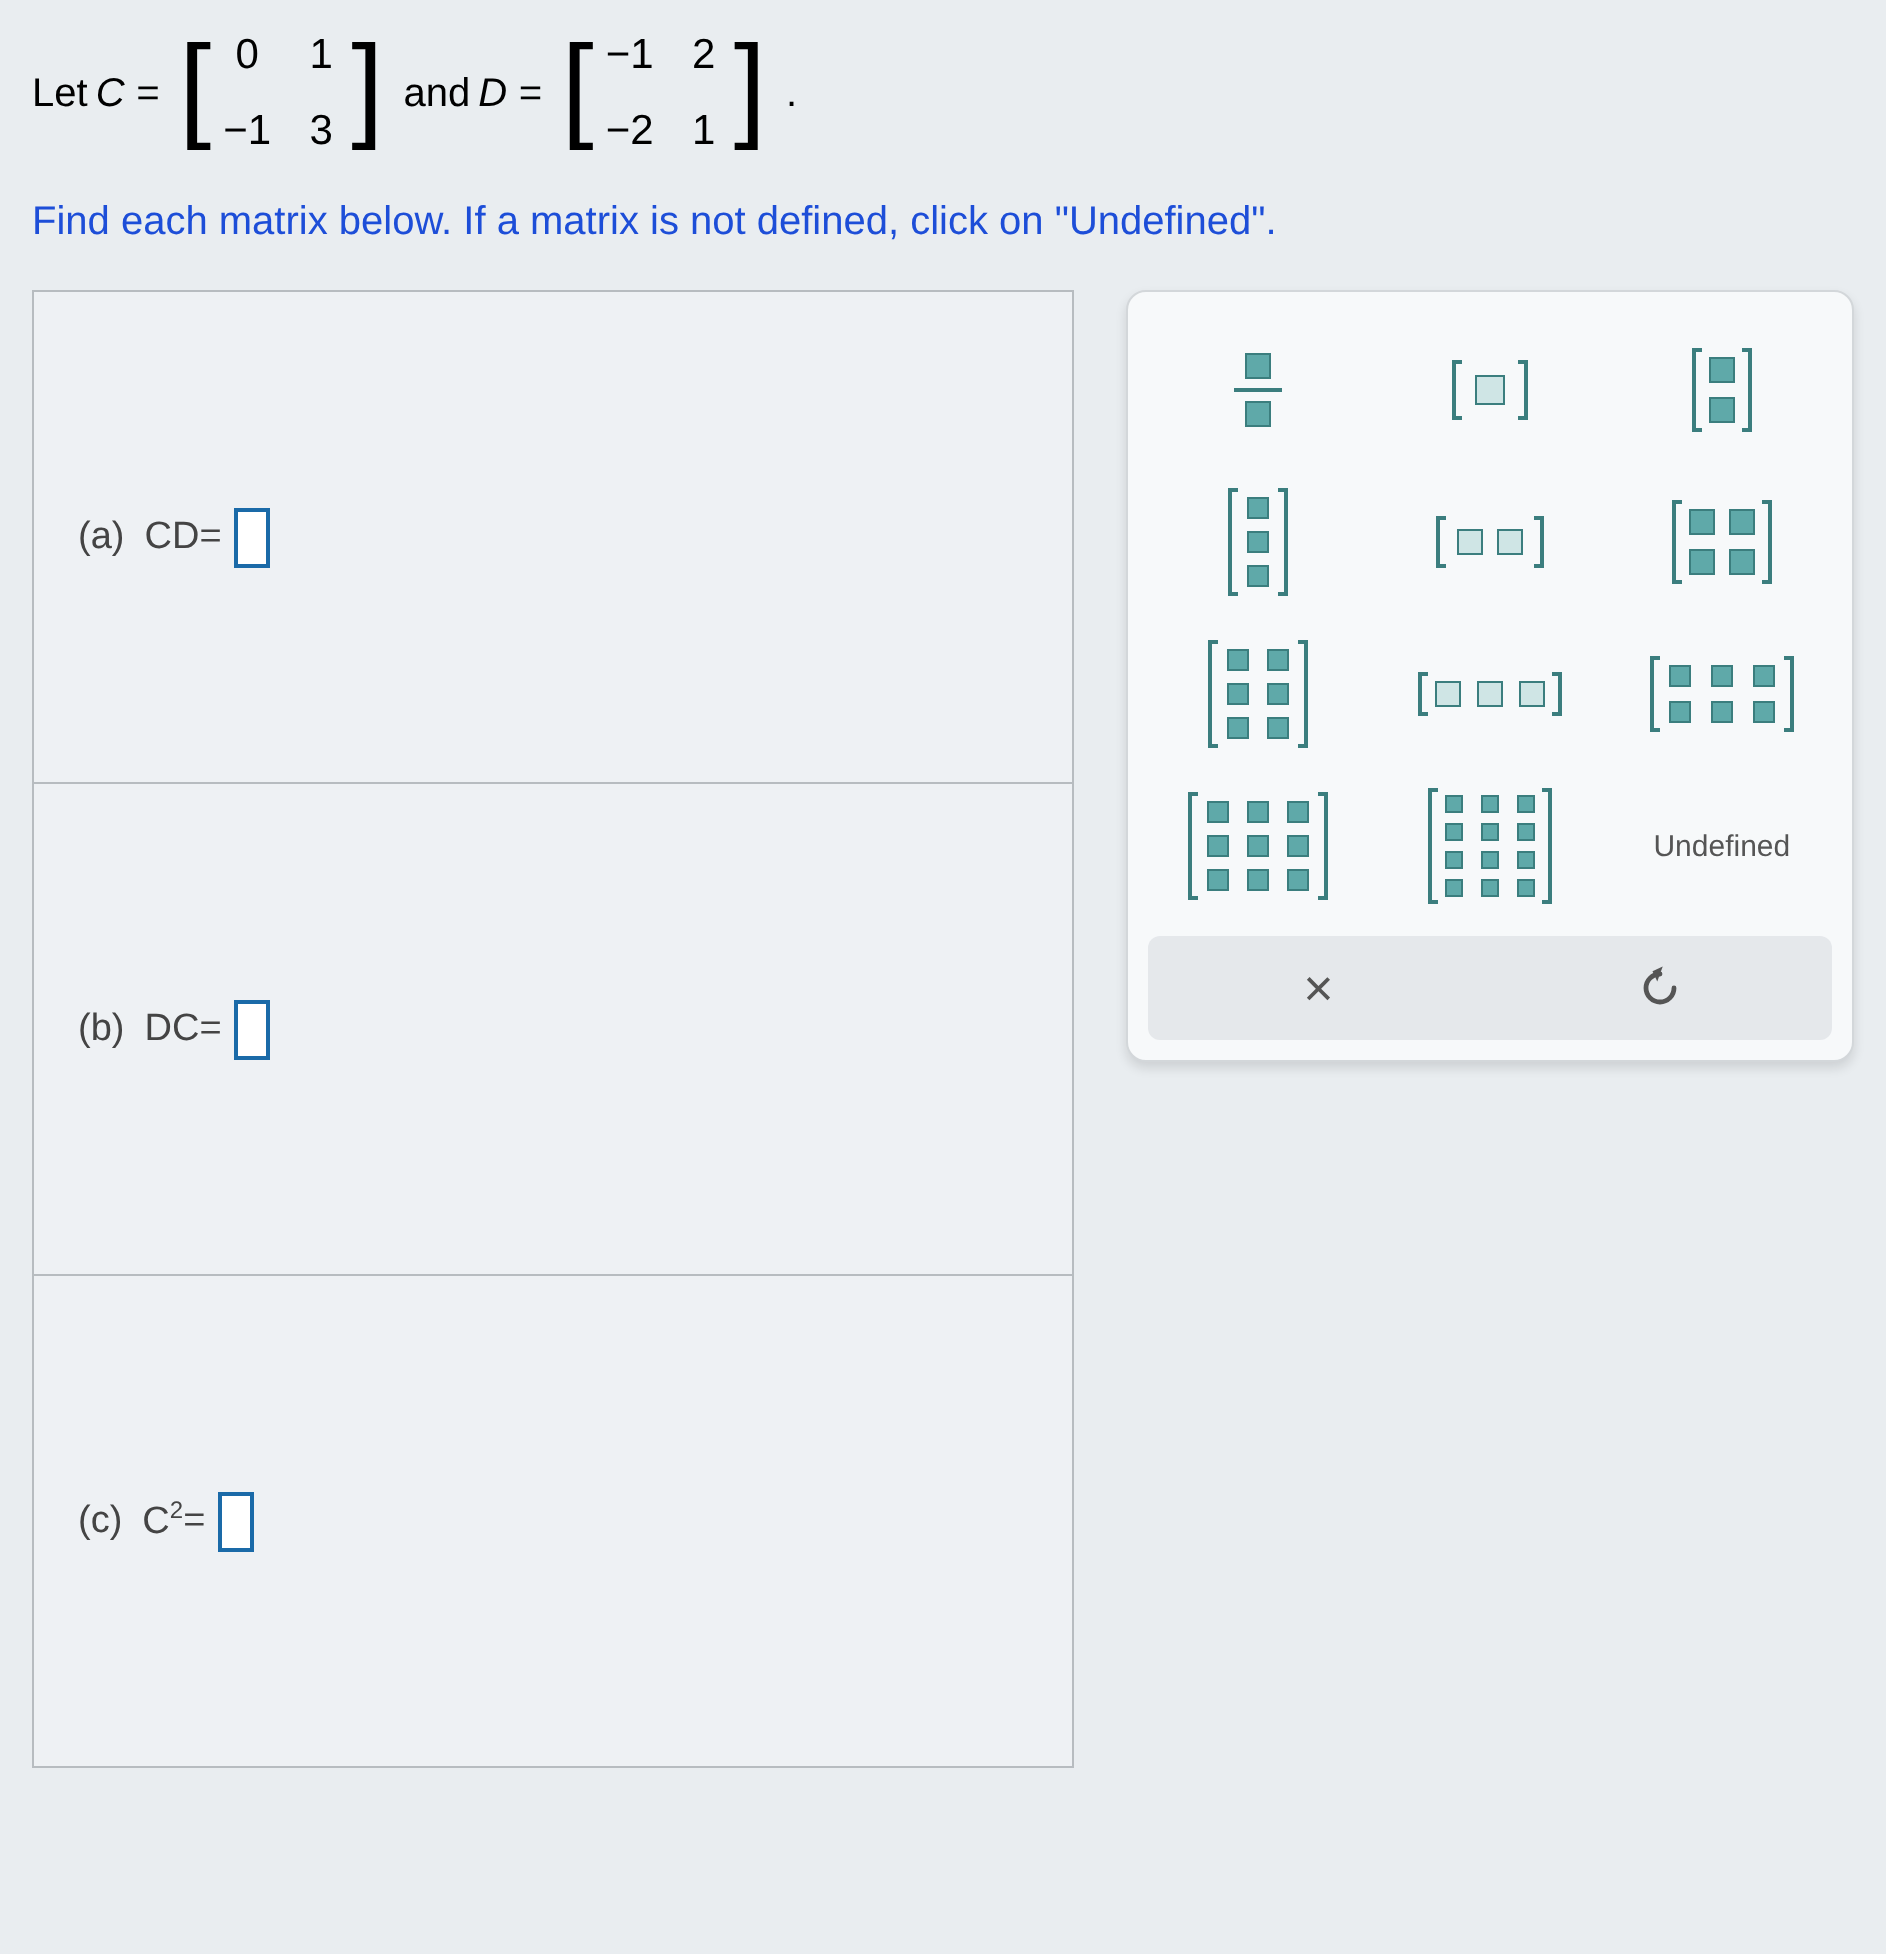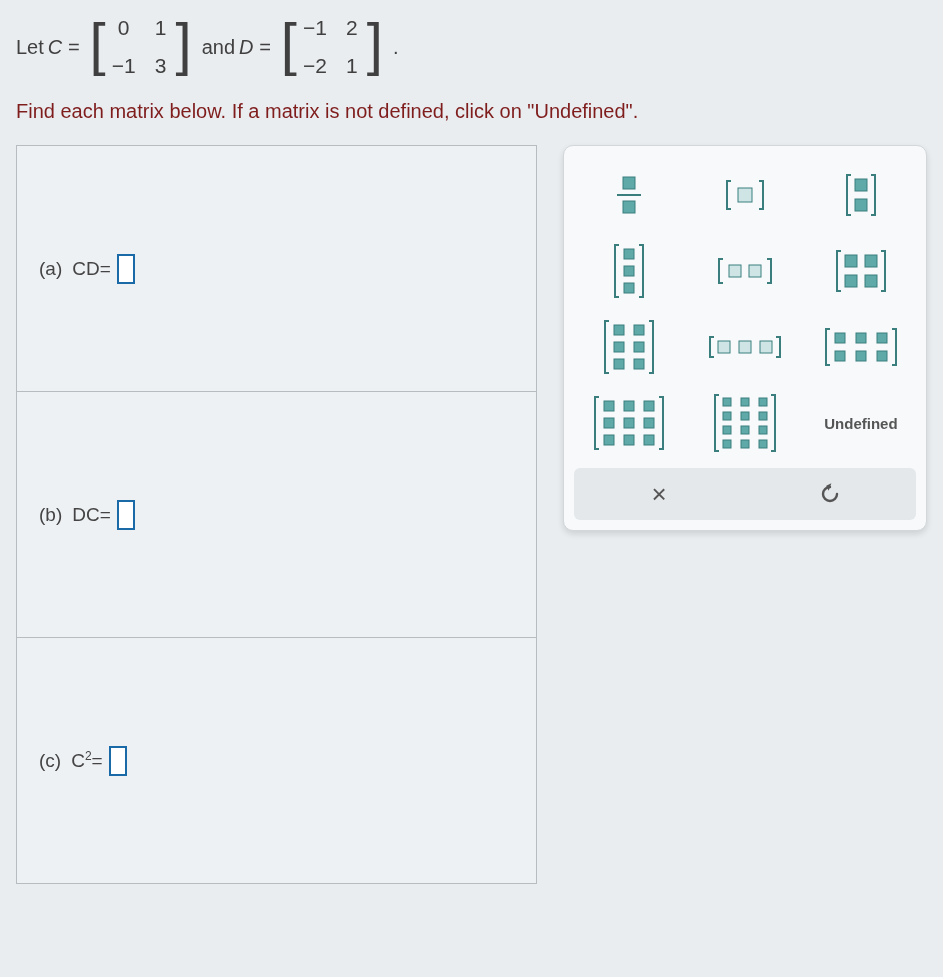--- a/index.html
+++ b/index.html
@@ -6,21 +6,21 @@
     margin: 0;
     padding: 12px 16px;
     font-family: Verdana, Geneva, sans-serif;
     background: #e9edf0;
     color: #333;
     width: 943px;
     box-sizing: border-box;
   }
   .problem-statement {
     font-size: 20px;
-    color: #404040;
+    color: #000000;
     display: flex;
     align-items: center;
     flex-wrap: wrap;
     gap: 4px;
     margin-bottom: 18px;
   }
   .matrix {
     display: inline-flex;
     align-items: center;
     margin: 0 6px;
@@ -36,21 +36,21 @@
     display: grid;
     grid-template-columns: auto auto;
     column-gap: 16px;
     row-gap: 14px;
     padding: 4px 6px;
     font-size: 21px;
   }
   .matrix-body span { text-align: center; min-width: 18px; }
   .instruction {
     font-size: 20px;
-    color: #7f1d1d;
+    color: #1d4ed8;
     margin: 4px 0 22px 0;
   }
   .work-area {
     display: flex;
     align-items: flex-start;
     gap: 26px;
   }
   .answer-table {
     border: 1px solid #b7bcc0;
     border-top: 1px solid #b7bcc0;
@@ -88,21 +88,20 @@
     box-shadow: 0 3px 6px rgba(0,0,0,0.12);
     padding: 14px 10px 10px 10px;
   }
   .tool-grid {
     display: grid;
     grid-template-columns: repeat(3, 1fr);
     grid-auto-rows: 70px;
     gap: 6px;
     justify-items: center;
     align-items: center;
-    font-weight: bold;
   }
   .tool-btn {
     width: 100%;
     height: 100%;
     display: flex;
     align-items: center;
     justify-content: center;
     cursor: pointer;
     border-radius: 4px;
   }

